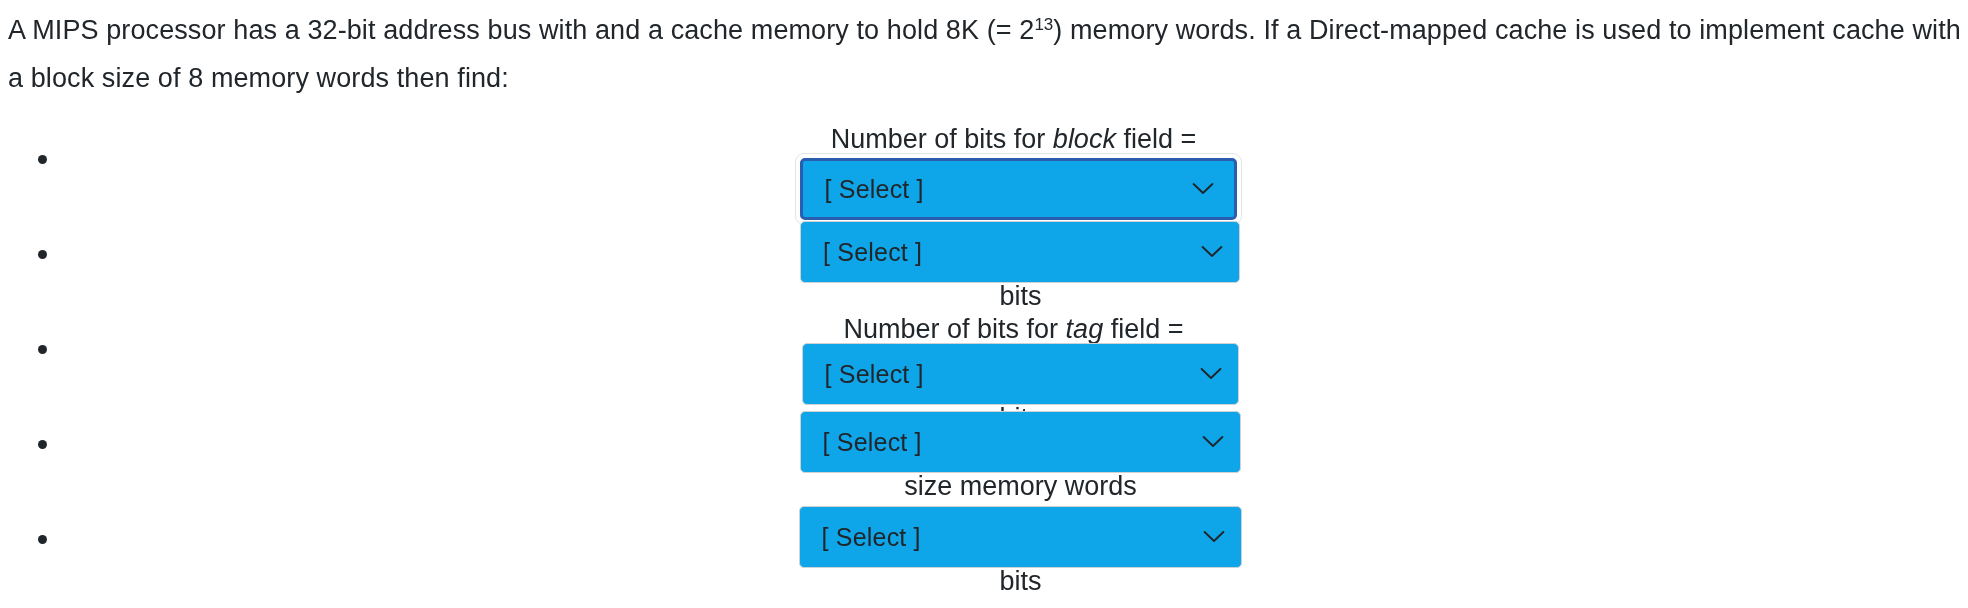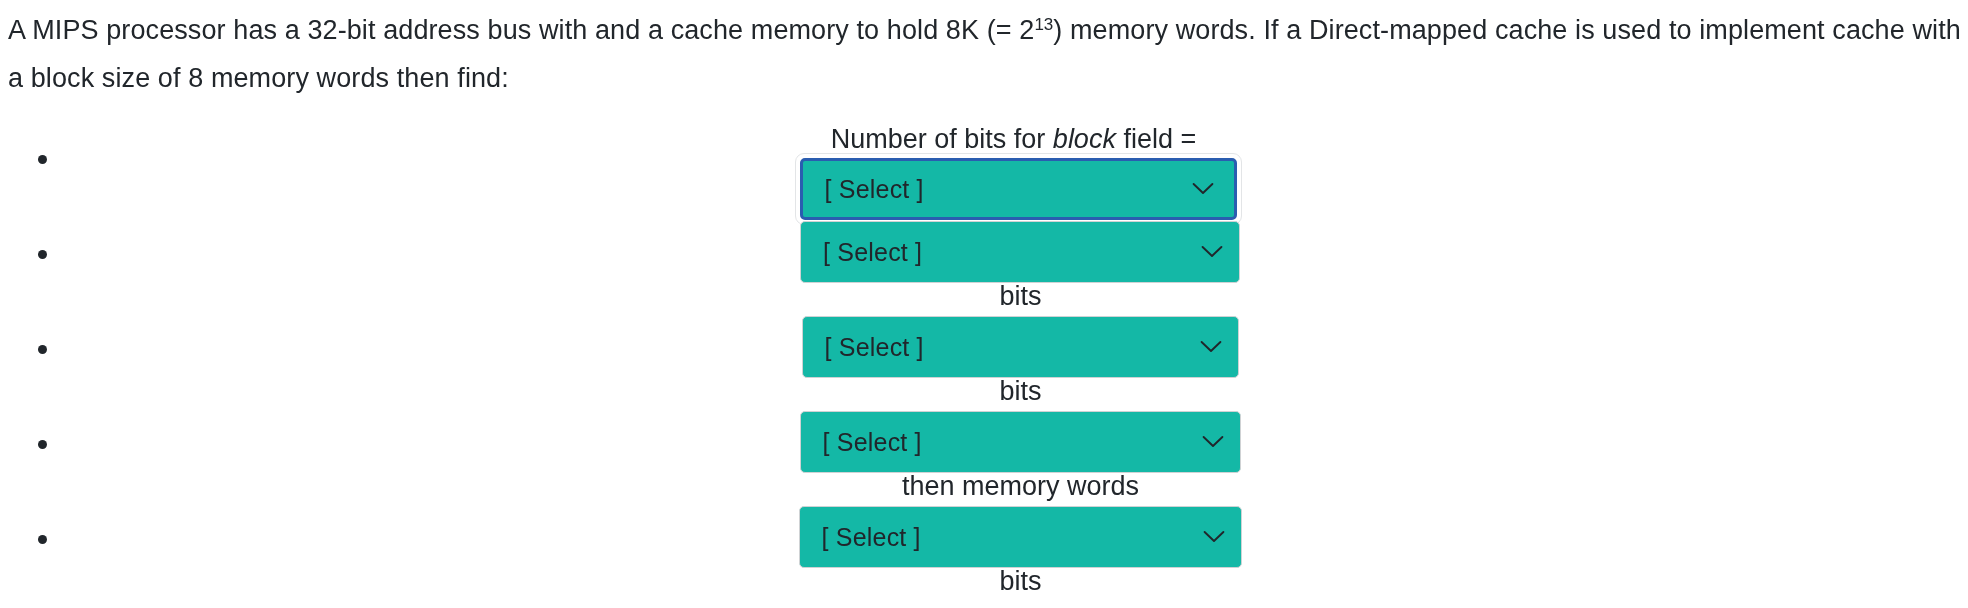--- a/index.html
+++ b/index.html
@@ -88,21 +88,21 @@
   .selwrap {
     position: relative;
     display: inline-block;
     margin-left: 13px;
     box-sizing: border-box;
   }
   .sel {
     position: relative;
     box-sizing: border-box;
     height: 62px;
-    background: #14b8a6;
+    background: #0ea5e9;
     border: 1px solid #cfd2d4;
     border-radius: 5px;
     display: flex;
     align-items: center;
     padding: 0 46px 0 22px;
     font-size: 25px;
     color: #21262b;
     letter-spacing: 0.2px;
     cursor: pointer;
   }
@@ -176,20 +176,21 @@
           <svg viewBox="0 0 22 14" xmlns="http://www.w3.org/2000/svg" aria-hidden="true">
             <path d="M1.6 2 L11 11 L20.4 2" fill="none" stroke="#21262b" stroke-width="1.9" stroke-linecap="round" stroke-linejoin="round"></path>
           </svg>
         </span>
       </span>
     </span>
     <span class="trail">bits</span>
   </li>
       <li>
     <span class="bullet"></span>
+    <span class="lbl">Number of bits for <em>tag</em> field =</span>
     <span class="selwrap">
       <span class="sel w3">
         <span class="val">[ Select ]</span>
         <span class="chev">
           <svg viewBox="0 0 22 14" xmlns="http://www.w3.org/2000/svg" aria-hidden="true">
             <path d="M1.6 2 L11 11 L20.4 2" fill="none" stroke="#21262b" stroke-width="1.9" stroke-linecap="round" stroke-linejoin="round"></path>
           </svg>
         </span>
       </span>
     </span>
@@ -200,21 +201,21 @@
     <span class="selwrap">
       <span class="sel w4">
         <span class="val">[ Select ]</span>
         <span class="chev">
           <svg viewBox="0 0 22 14" xmlns="http://www.w3.org/2000/svg" aria-hidden="true">
             <path d="M1.6 2 L11 11 L20.4 2" fill="none" stroke="#21262b" stroke-width="1.9" stroke-linecap="round" stroke-linejoin="round"></path>
           </svg>
         </span>
       </span>
     </span>
-    <span class="trail">then memory words</span>
+    <span class="trail">size memory words</span>
   </li>
       <li>
     <span class="bullet"></span>
     <span class="selwrap">
       <span class="sel w5">
         <span class="val">[ Select ]</span>
         <span class="chev">
           <svg viewBox="0 0 22 14" xmlns="http://www.w3.org/2000/svg" aria-hidden="true">
             <path d="M1.6 2 L11 11 L20.4 2" fill="none" stroke="#21262b" stroke-width="1.9" stroke-linecap="round" stroke-linejoin="round"></path>
           </svg>

